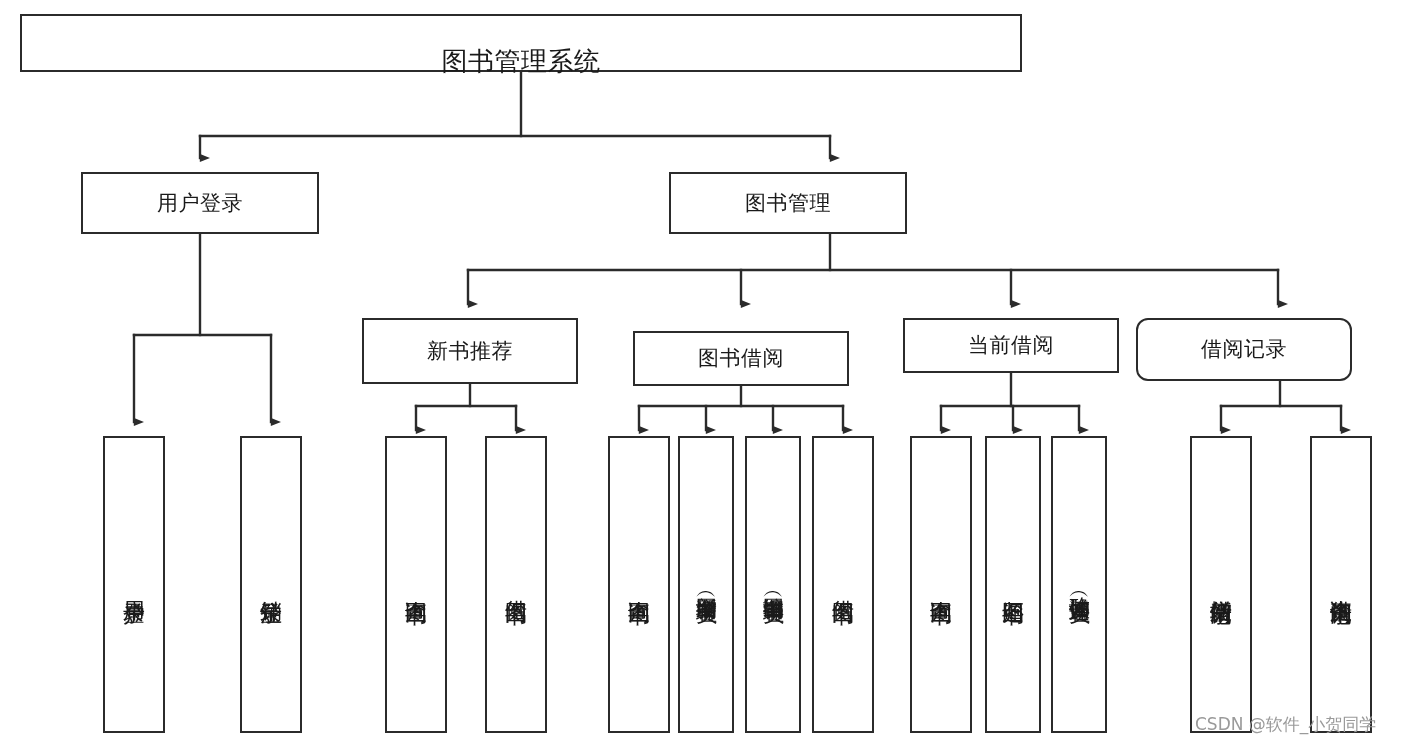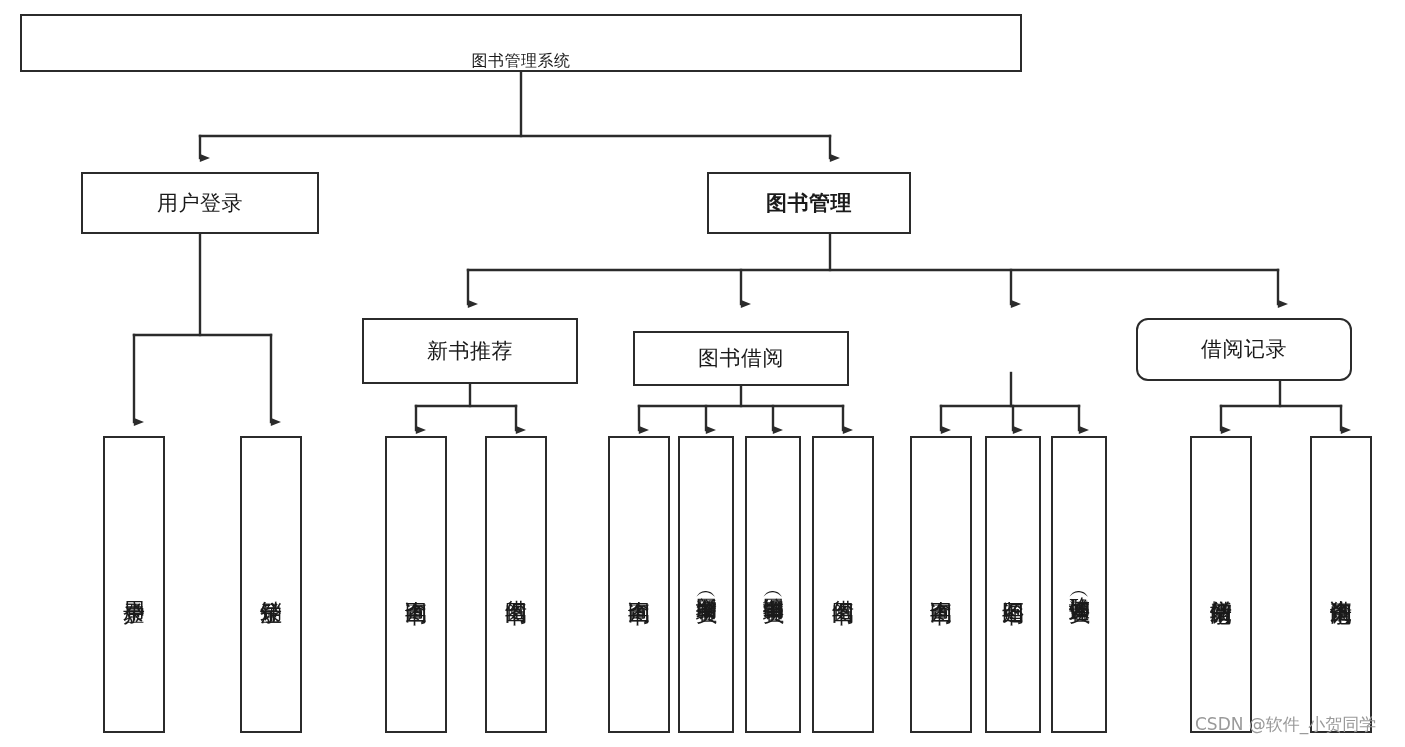--- a/index.html
+++ b/index.html
@@ -41,21 +41,21 @@
     text-align: center;
     line-height: 1.18;
   }
   
   .node.horiz .label {
     writing-mode: horizontal-tb;
     font-size: 21px;
     letter-spacing: 0.5px;
   }
   .node.root .label {
-    font-size: 16px;
+    font-size: 26px;
     margin-top: 37px;
   }
   
   .node.vert {
     align-items: center;
     justify-content: center;
   }
   .node.vert .label {
     writing-mode: vertical-rl;
     text-orientation: upright;
@@ -134,30 +134,33 @@
     </g>
   </svg>
 
   <div class="node horiz root" id="node-root" style="left: 20px; top: 14px; width: 1002px; height: 58px;">
     <span class="label">图书管理系统</span>
   </div>
 
   <div class="node horiz" id="node-l1-0" style="left: 81px; top: 172px; width: 238px; height: 62px;">
     <span class="label">用户登录</span>
   </div>
-  <div class="node horiz" id="node-l1-1" style="left: 707px; top: 172px; width: 204px; height: 62px; font-weight: bold;">
+  <div class="node horiz" id="node-l1-1" style="left: 669px; top: 172px; width: 238px; height: 62px;">
     <span class="label">图书管理</span>
   </div>
 
   <div class="node horiz" id="node-l2-0" style="left: 362px; top: 318px; width: 216px; height: 66px;">
     <span class="label">新书推荐</span>
   </div>
   <div class="node horiz" id="node-l2-1" style="left: 633px; top: 318px; width: 216px; height: 55px; margin-top: 13px;">
     <span class="label">图书借阅</span>
   </div>
+  <div class="node horiz" id="node-l2-2" style="left: 903px; top: 318px; width: 216px; height: 55px;">
+    <span class="label">当前借阅</span>
+  </div>
   <div class="node horiz" id="node-l2-3" style="left: 1136px; top: 318px; width: 216px; height: 63px; border-radius: 12px;">
     <span class="label">借阅记录</span>
   </div>
 
   <div class="node vert" id="node-leaf-0" style="left: 103px; top: 436px; width: 62px; height: 297px;">
     <span class="label">用户登录</span>
   </div>
   <div class="node vert" id="node-leaf-1" style="left: 240px; top: 436px; width: 62px; height: 297px;">
     <span class="label">注销登录</span>
   </div>

